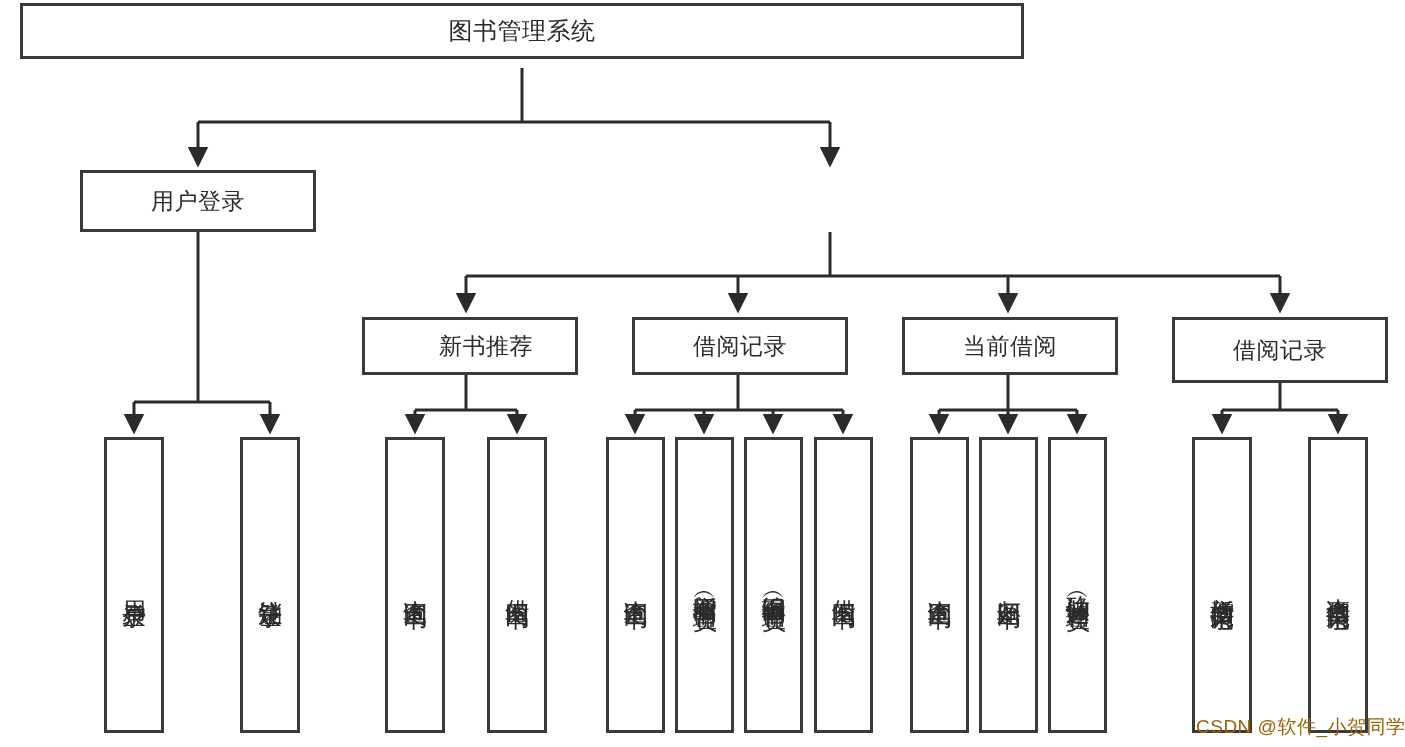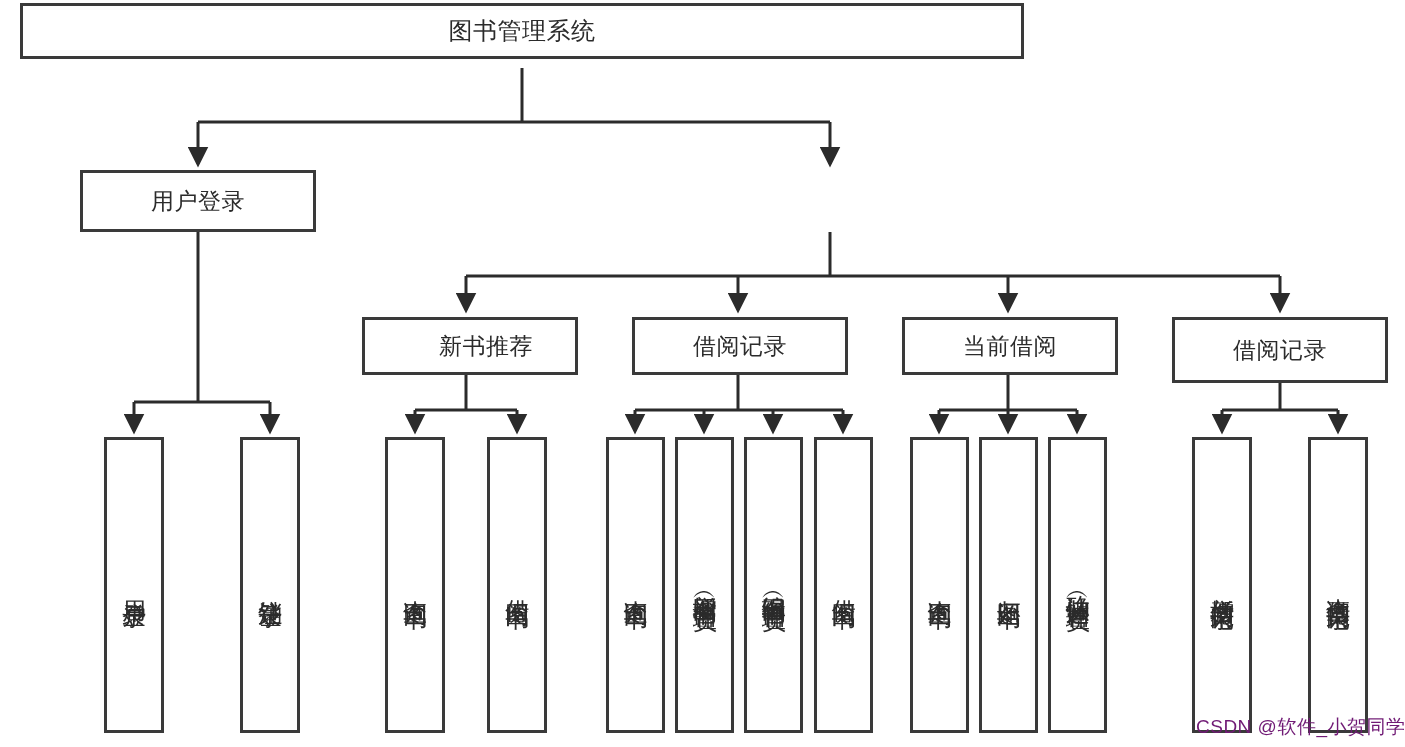--- a/index.html
+++ b/index.html
@@ -58,21 +58,21 @@
     writing-mode: vertical-rl;
     text-orientation: upright;
     font-size: 24px;
     line-height: 1.18;
     letter-spacing: 2px;
     white-space: nowrap;
   }
   .watermark {
     position: absolute;
     font-size: 19px;
-    color: #701a75;
+    color: #a16207;
     white-space: nowrap;
     letter-spacing: 0.5px;
   }
 </style>
 </head>
 <body>
 
 <div id="canvas">
 
   <svg id="wires" viewBox="0 0 1405 747" xmlns="http://www.w3.org/2000/svg">

